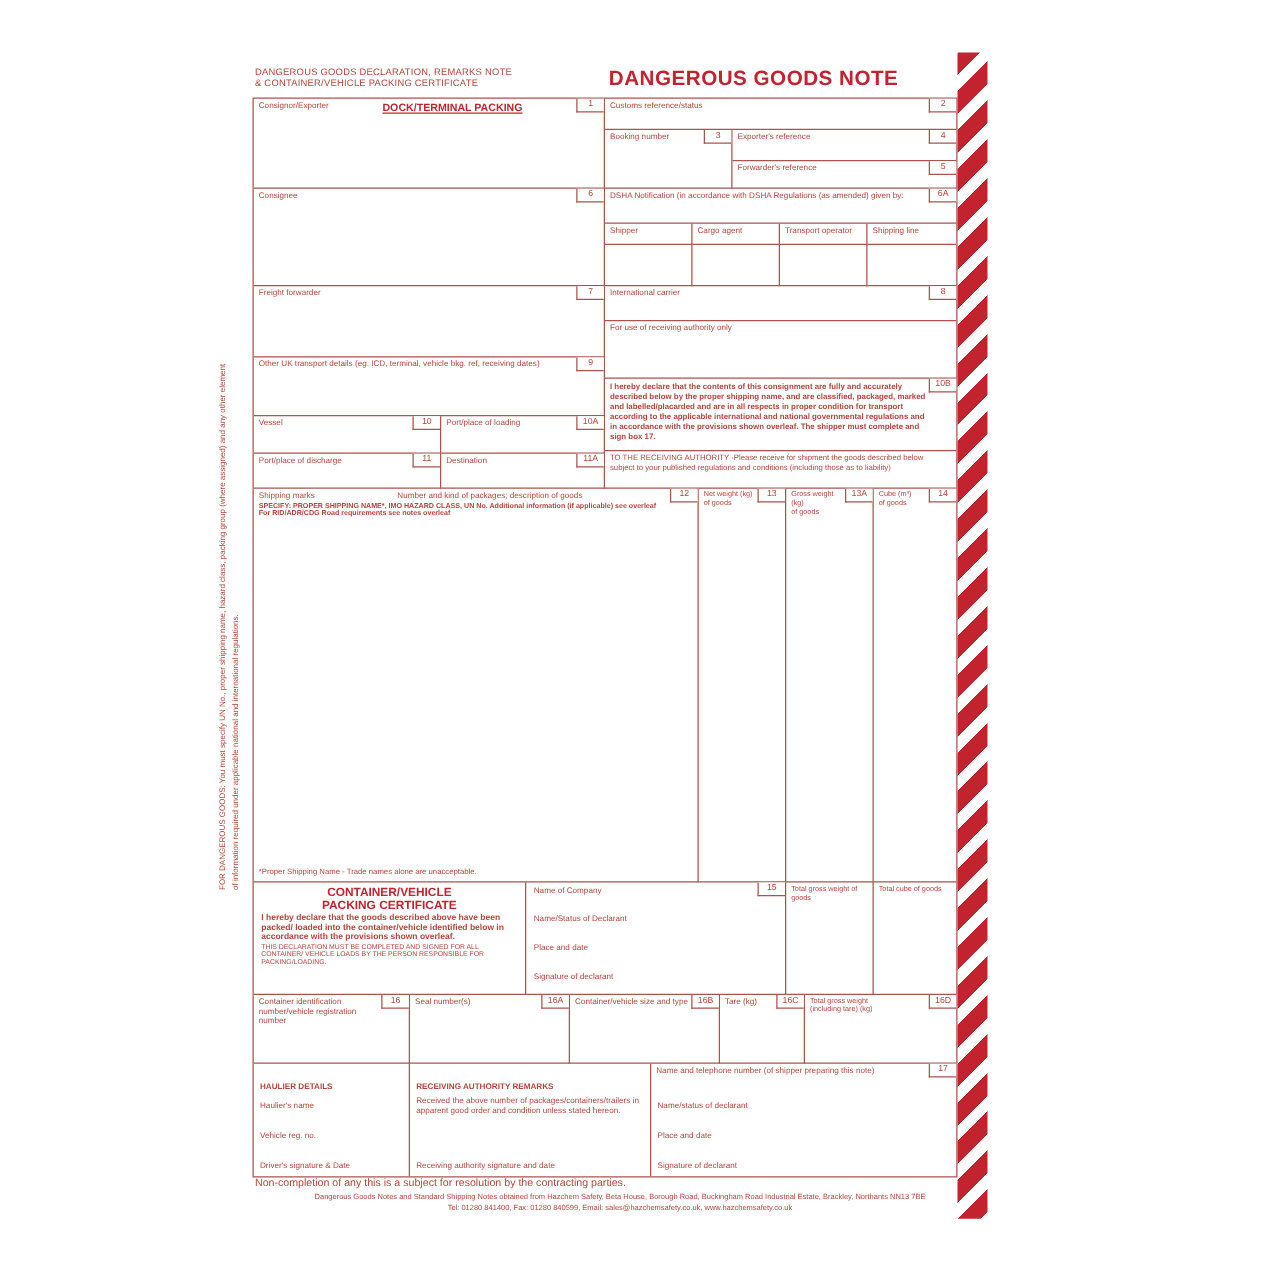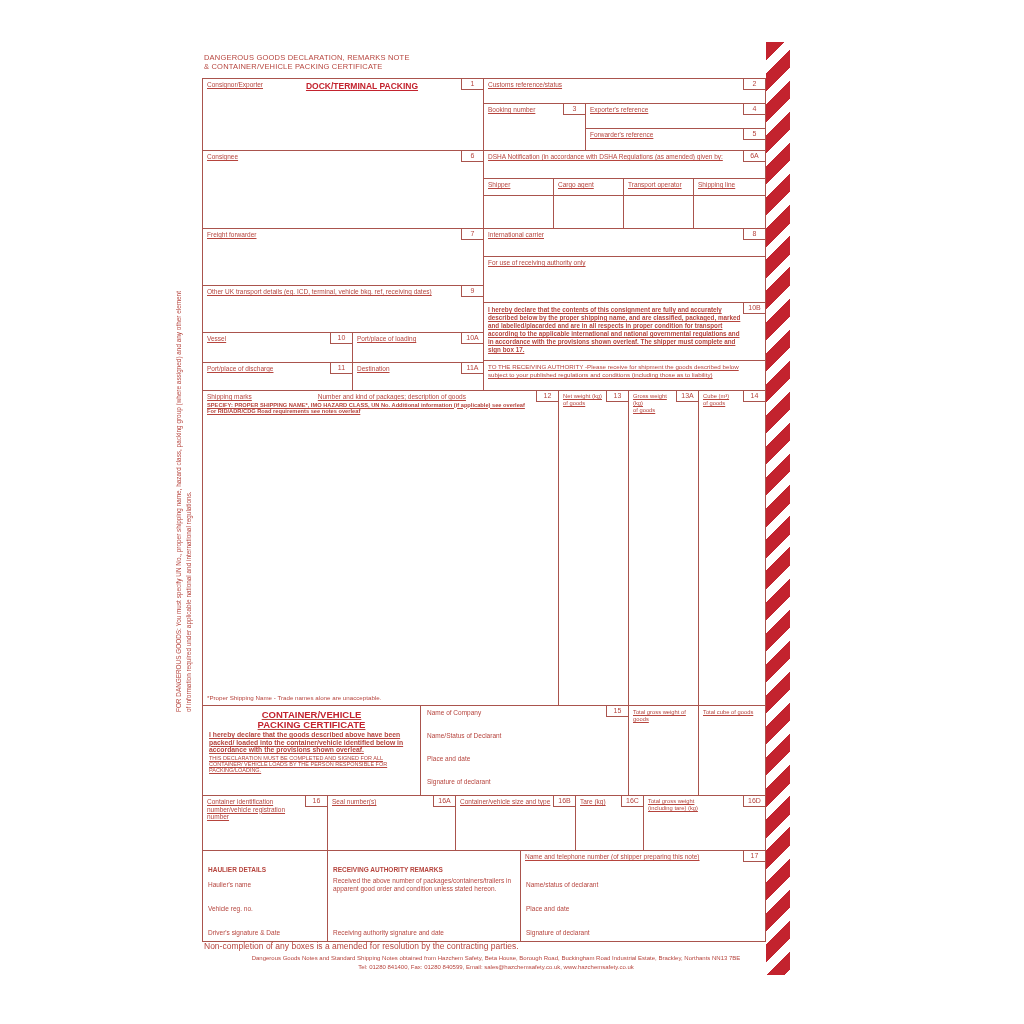--- a/index.html
+++ b/index.html
@@ -11,21 +11,21 @@
   .page{
     position:relative;width:1024px;height:1024px;background:#ffffff;
     font-family:"Liberation Sans","DejaVu Sans",sans-serif;color:var(--text);
     overflow:hidden;
   }
   
   .doc-type{position:absolute;left:204px;top:53px;font-size:7.5px;line-height:9px;color:var(--text);letter-spacing:.2px;}
   .main-title{position:absolute;left:487px;top:54px;font-size:16.5px;font-weight:bold;color:var(--red);letter-spacing:.4px;}
   
   .grid{position:absolute;left:202px;top:78px;width:562px;height:862px;border:1px solid var(--line);box-sizing:content-box;}
-  .c{position:absolute;box-sizing:border-box;border-right:1px solid var(--line);border-bottom:1px solid var(--line);text-decoration:underline;}
+  .c{position:absolute;box-sizing:border-box;border-right:1px solid var(--line);border-bottom:1px solid var(--line);}
   .nr{border-right:none;}
   .nb{border-bottom:none;}
   .lbl{display:block;font-size:6.5px;line-height:7.5px;padding:2px 24px 0 4px;}
   .lbl2{display:block;font-size:6.5px;line-height:7.5px;padding:0 4px;}
   .num{
     position:absolute;top:0;right:0;width:21px;height:10px;background:#fff;
     border:1px solid var(--line);border-top:none;border-right:none;
     font-size:7px;line-height:10px;text-align:center;color:var(--text);
   }
   .small{font-size:5.8px;line-height:7px;}
@@ -66,20 +66,21 @@
 <div class="page">
 
   <div class="side-note">
     <span>FOR DANGEROUS GOODS: You must specify UN No., proper shipping name, hazard class, packing group (where assigned) and any other element of information required under applicable national and international regulations.</span>
   </div>
 
   <div class="doc-type">
     <span>DANGEROUS GOODS DECLARATION, REMARKS NOTE</span><br>
     <span>&amp; CONTAINER/VEHICLE PACKING CERTIFICATE</span>
   </div>
+  <div class="main-title">DANGEROUS GOODS NOTE</div>
 
   <div class="stripe"></div>
 
   <div class="grid">
 
     <div class="c" style="left:0;top:0;width:281px;height:72px;">
       <span class="lbl">Consignor/Exporter</span>
       <span class="num">1</span>
     </div>
     <div class="c nr" style="left:281px;top:0;width:281px;height:25px;">
@@ -247,19 +248,19 @@
     </div>
     <div class="c nb nr" style="left:318px;top:772px;width:244px;height:90px;">
       <span class="lbl">Name and telephone number (of shipper preparing this note)</span>
       <span class="num">17</span>
       <span class="fld" style="left:5px;top:30px;">Name/status of declarant</span>
       <span class="fld" style="left:5px;top:54px;">Place and date</span>
       <span class="fld" style="left:5px;top:78px;">Signature of declarant</span>
     </div>
   </div>
 
-  <div class="foot-note">Non-completion of any boxes is a amended for resolution by the contracting parties.</div>
+  <div class="foot-note">Non-completion of any this is a subject for resolution by the contracting parties.</div>
   <div class="supplier">
     <span>Dangerous Goods Notes and Standard Shipping Notes obtained from Hazchem Safety, Beta House, Borough Road, Buckingham Road Industrial Estate, Brackley, Northants NN13 7BE</span><br>
     <span>Tel: 01280 841400,  Fax: 01280 840599,  Email: sales@hazchemsafety.co.uk,  www.hazchemsafety.co.uk</span>
   </div>
 
 </div>
 
 </body></html>

